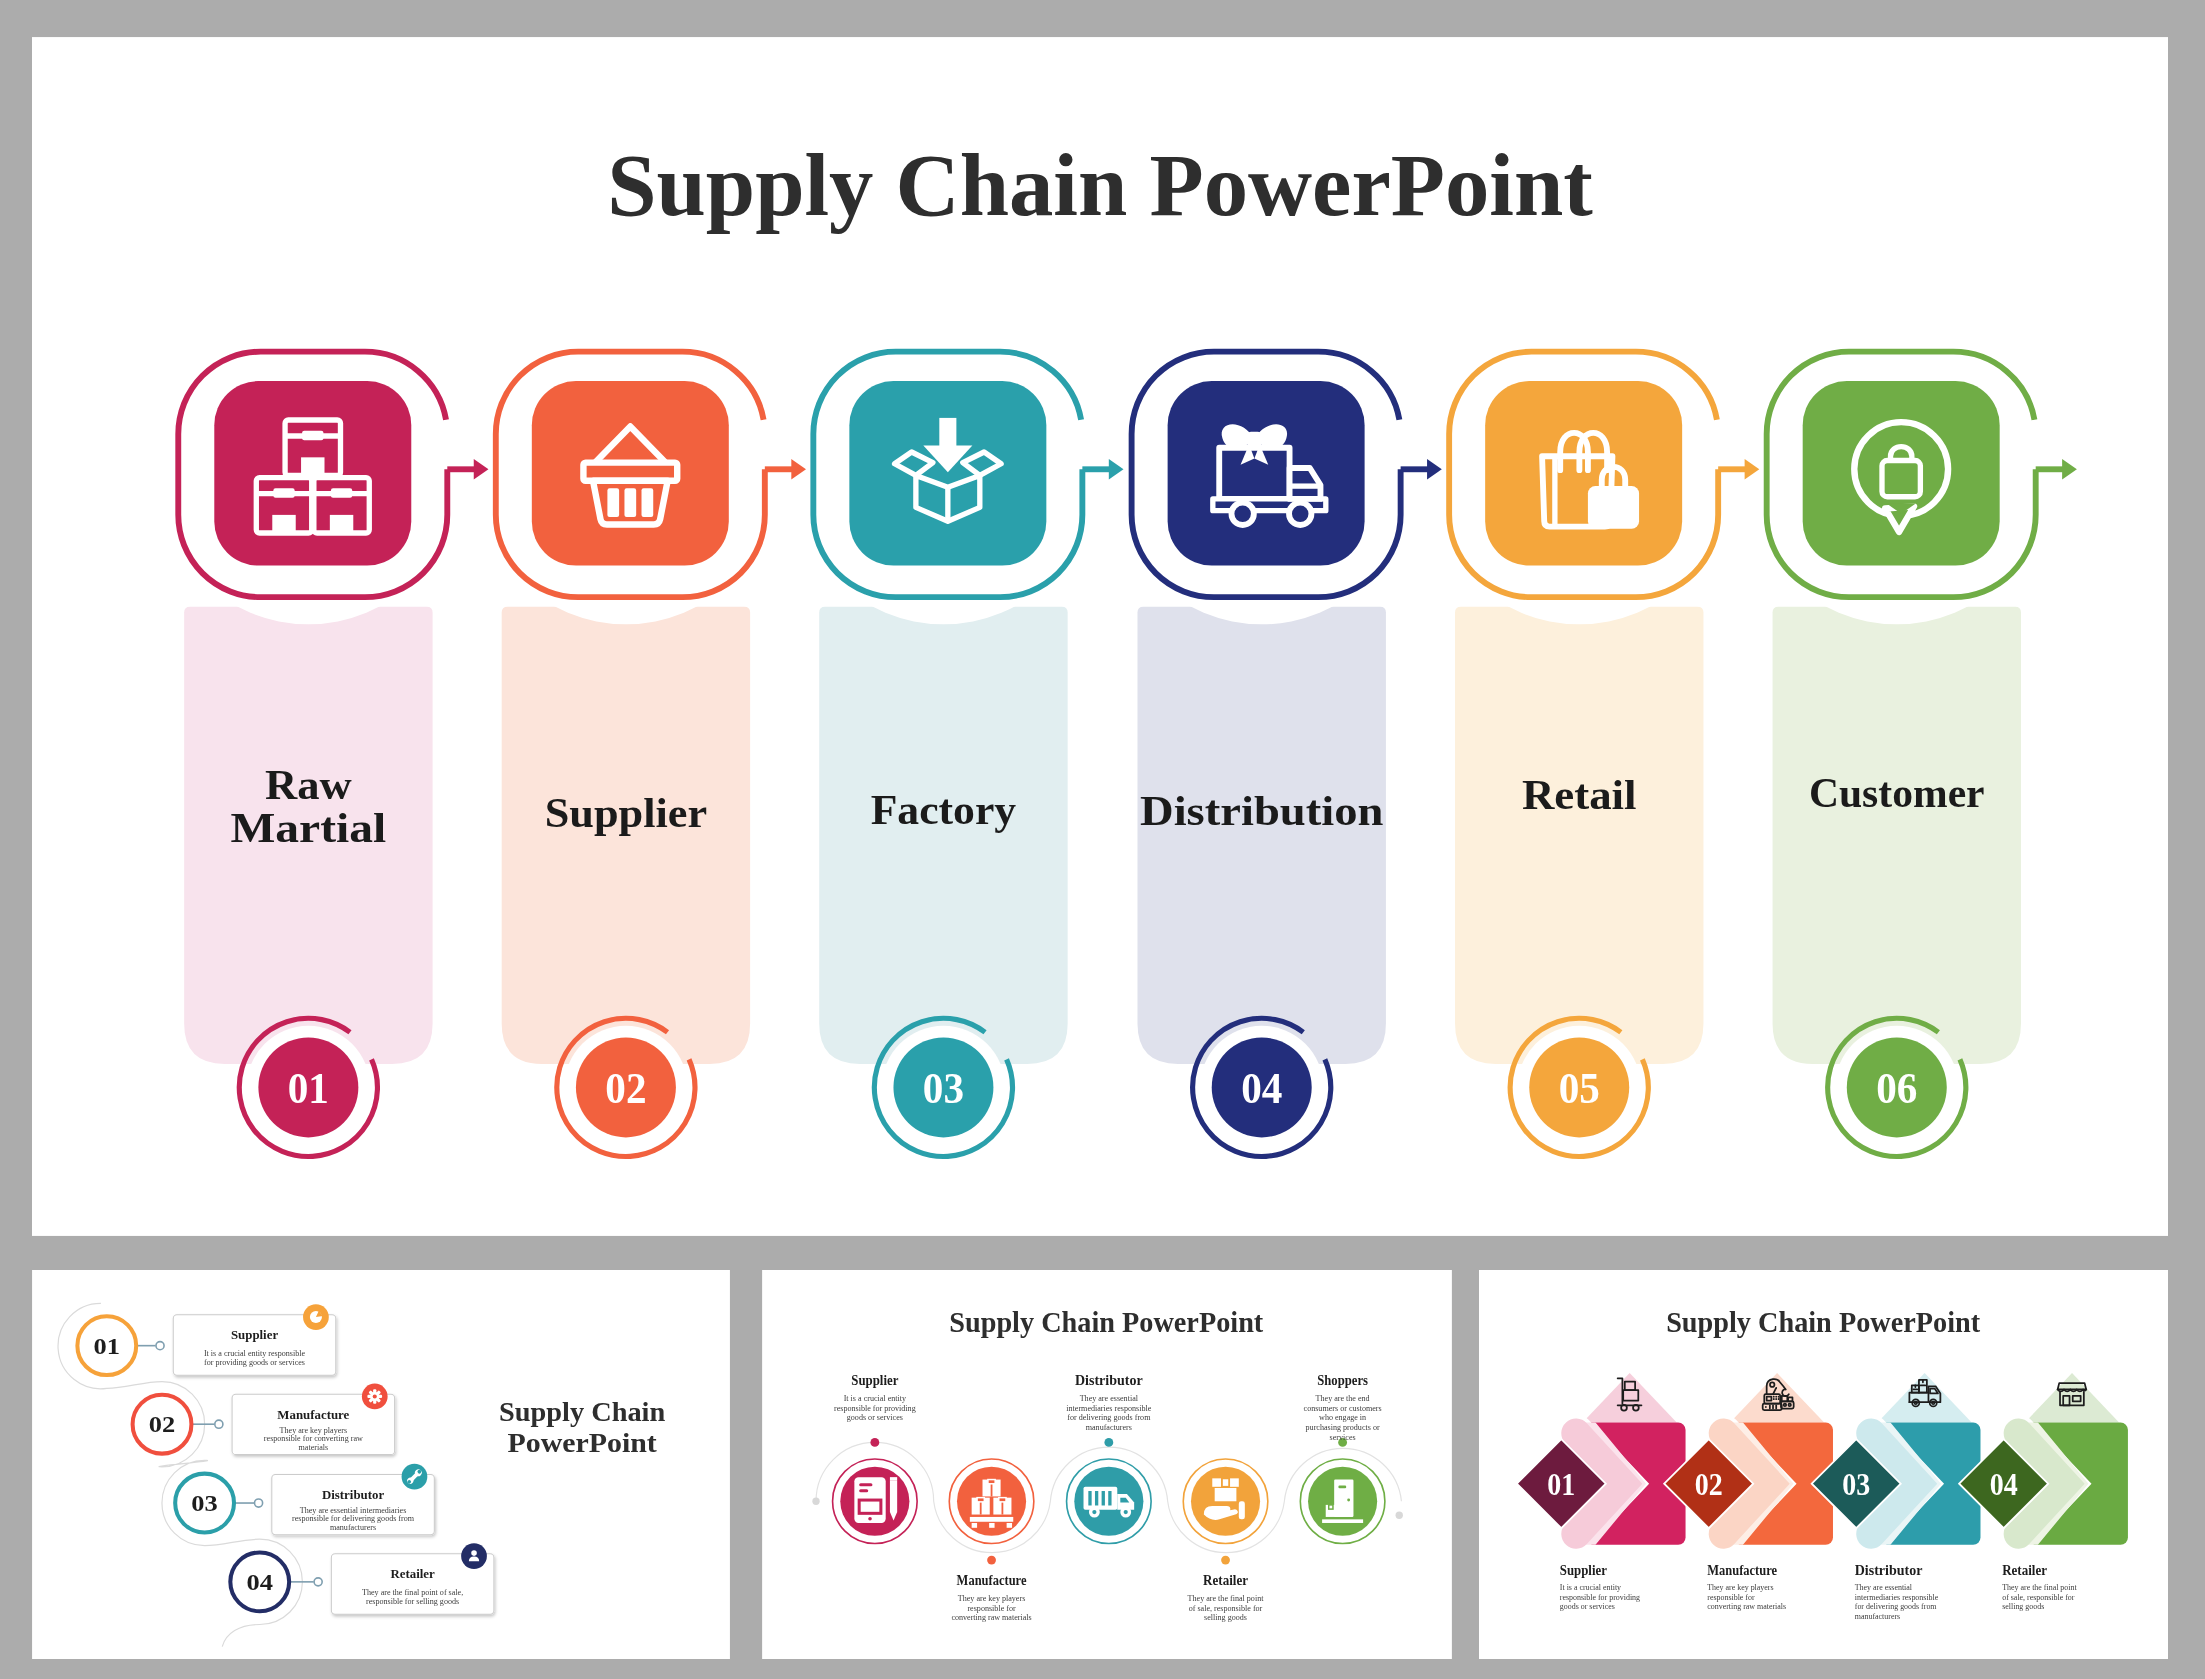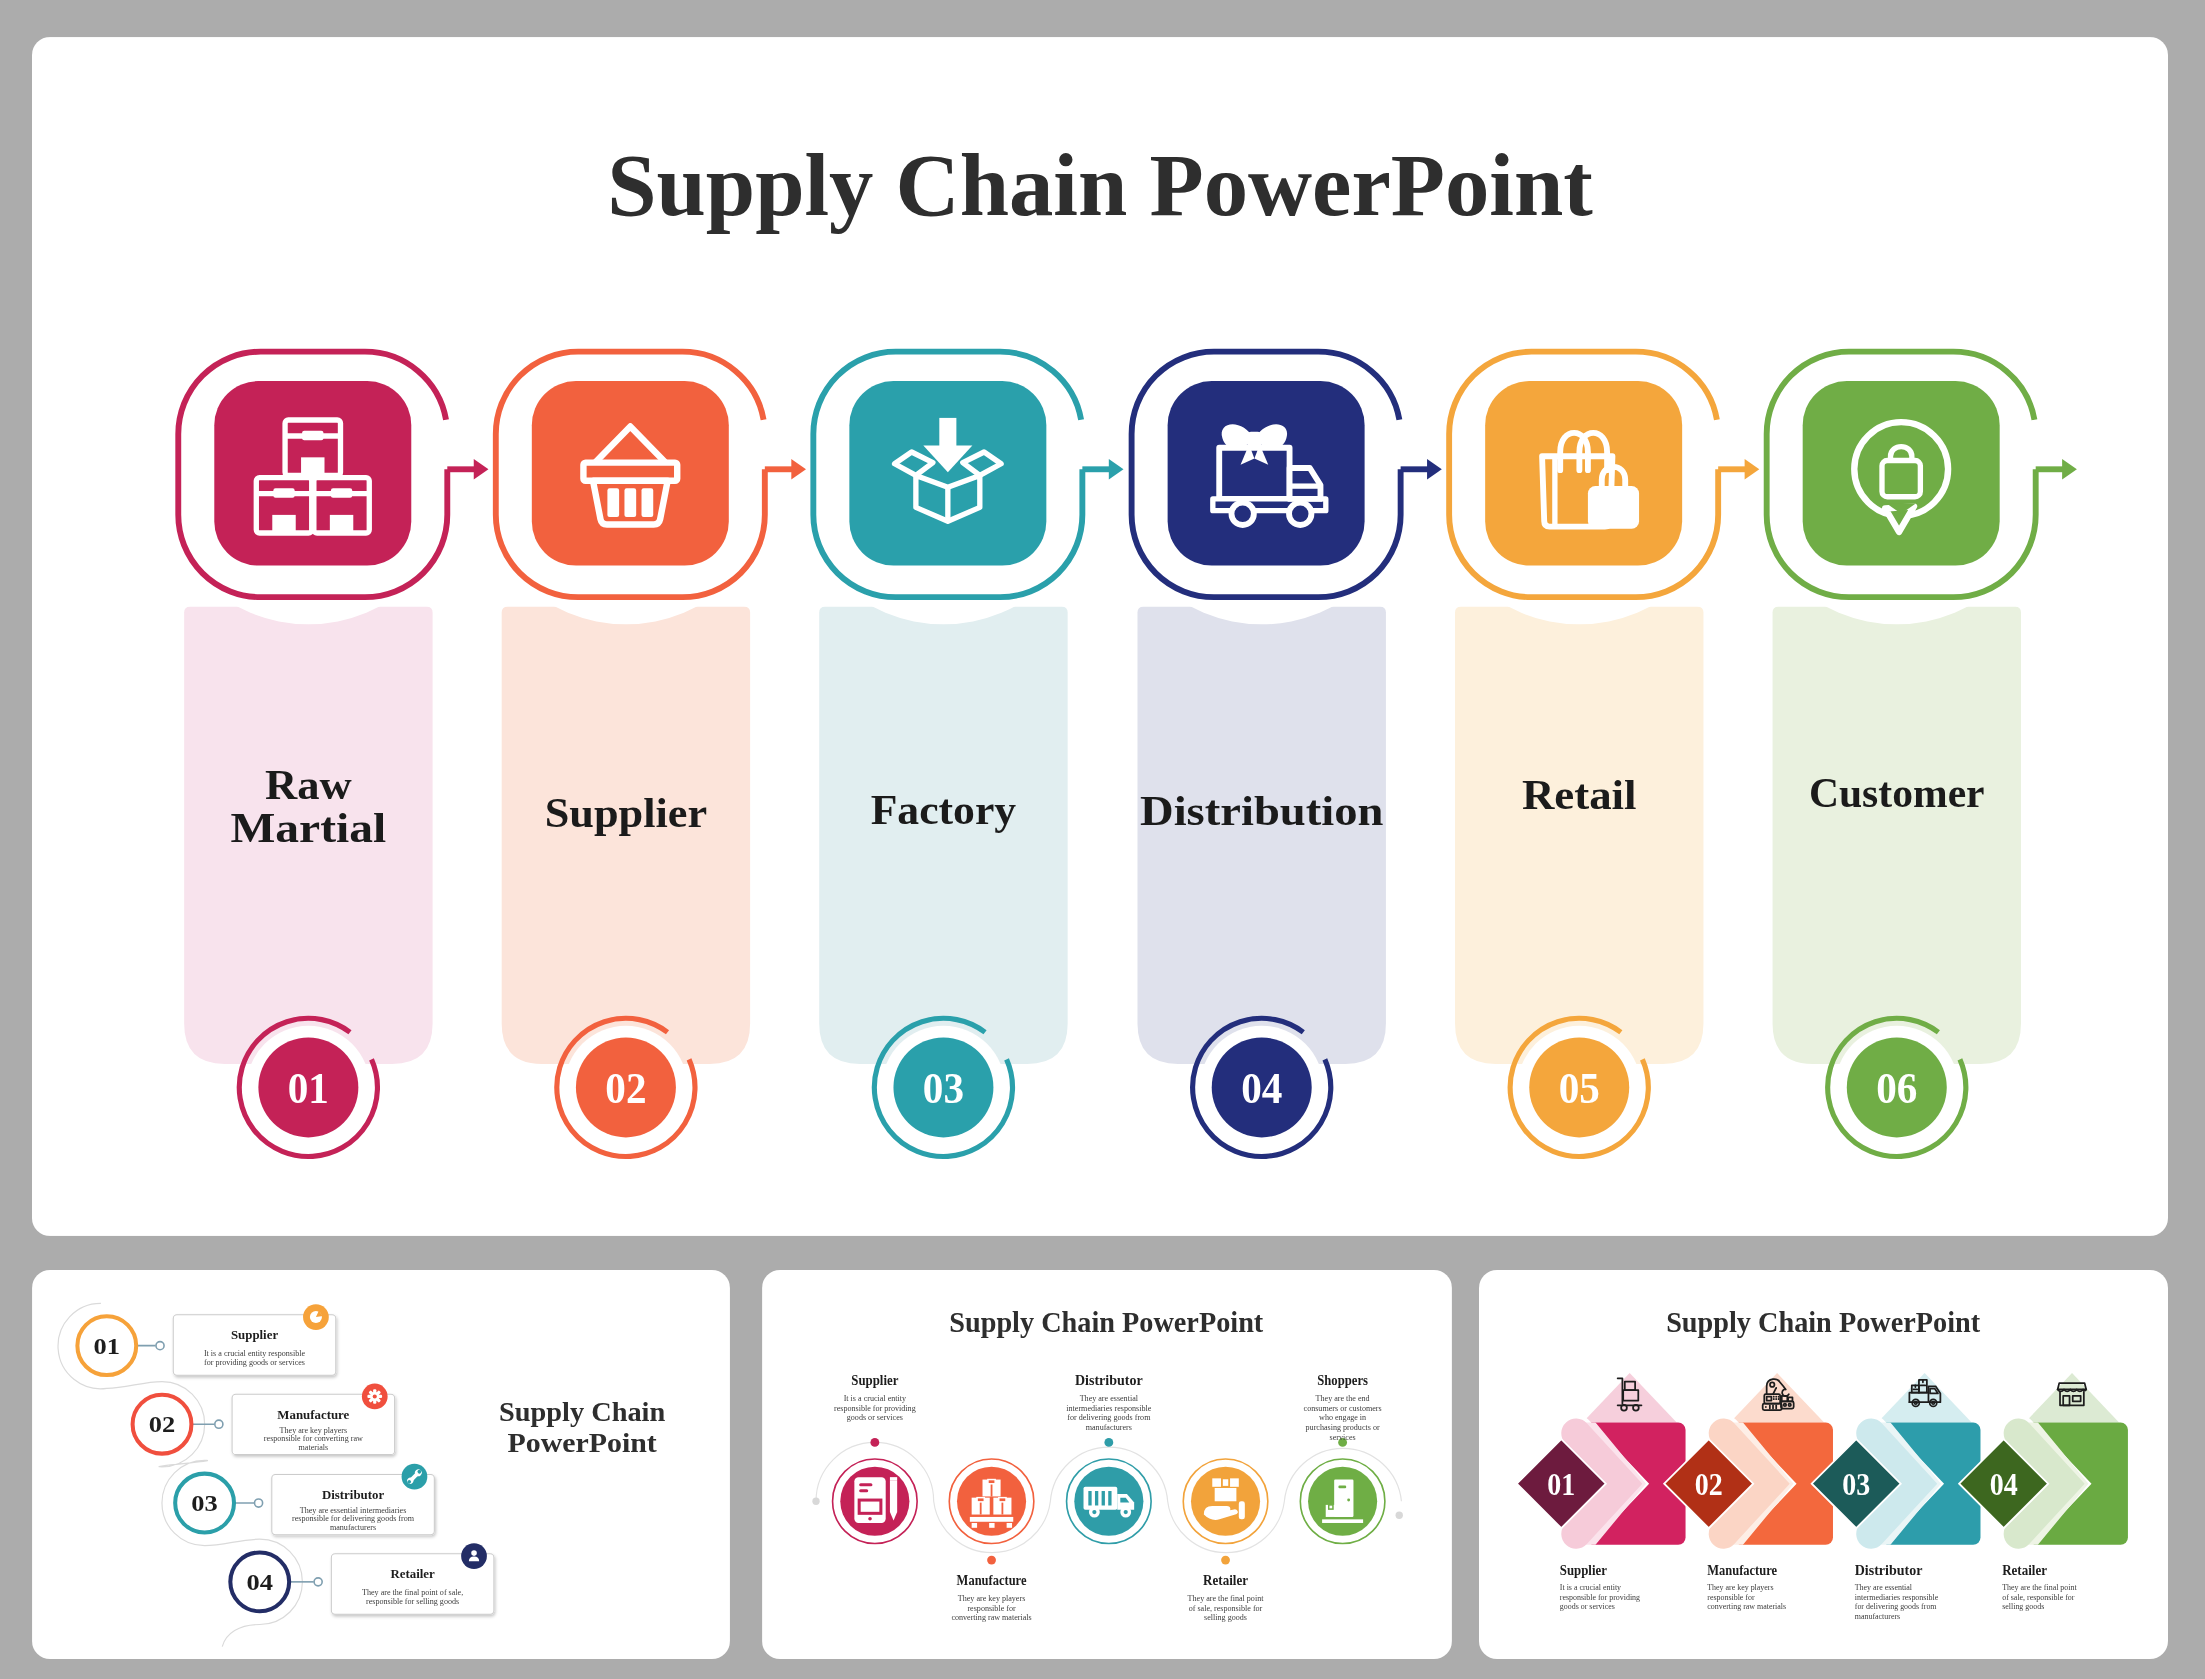--- a/index.html
+++ b/index.html
@@ -1,17 +1,17 @@
 <!DOCTYPE html>
 <html style="font-size:11.8px"><head><meta charset="utf-8">
 <style>
   html,body { margin:0; padding:0; }
   body { width:2205px; height:1680px; background:#acacac; position:relative;
          font-family:"Liberation Serif", serif; }
-  .slide { position:absolute; overflow:hidden;border-radius:18px; }
+  .slide { position:absolute; overflow:hidden; }
 </style></head>
 <body>
 <div class="slide" style="left:32px;top:37px;width:2136px;height:1199px;"><svg width="2136" height="1199" viewBox="0 0 2906 1631" font-family="Liberation Serif, serif">
       <rect width="2906" height="1631" fill="#ffffff"></rect>
       <text x="1453" y="242" font-size="122" font-weight="bold" fill="#2e2e2e" text-anchor="middle" textLength="1341" lengthAdjust="spacingAndGlyphs">Supply Chain PowerPoint</text>
       <path d="M215 775 L537 775 Q545 775 545 783 L545 1342 Q545 1397 490 1397 L262 1397 Q207 1397 207 1342 L207 783 Q207 775 215 775 Z" fill="#f8e3ed"></path>
       <circle cx="376" cy="593" r="206" fill="#fff"></circle>
       <path d="M647 775 L969 775 Q977 775 977 783 L977 1342 Q977 1397 922 1397 L694 1397 Q639 1397 639 1342 L639 783 Q639 775 647 775 Z" fill="#fce4da"></path>
       <circle cx="808" cy="593" r="206" fill="#fff"></circle>
       <path d="M1079 775 L1401 775 Q1409 775 1409 783 L1409 1342 Q1409 1397 1354 1397 L1126 1397 Q1071 1397 1071 1342 L1071 783 Q1071 775 1079 775 Z" fill="#e1eef0"></path>

